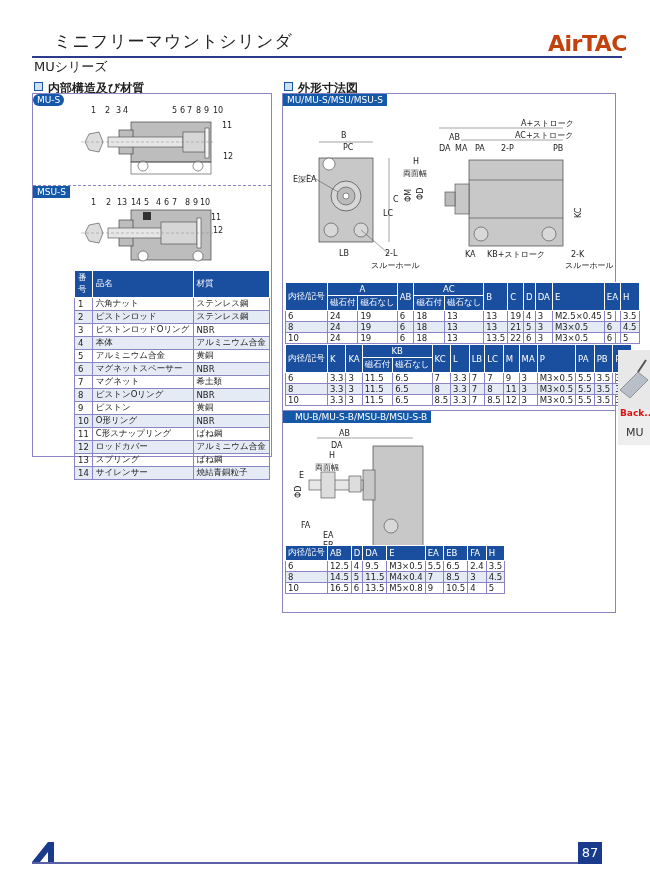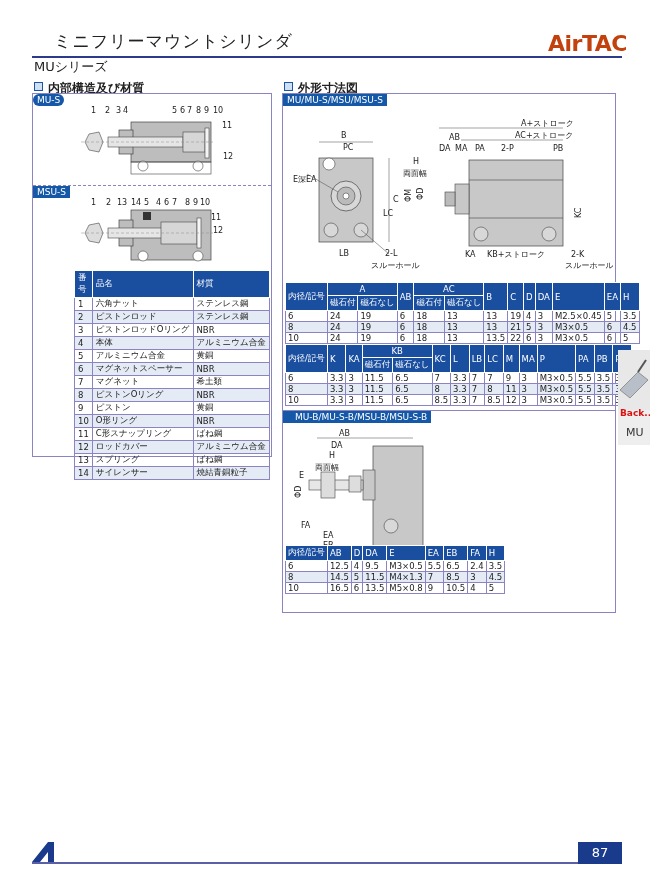--- a/index.html
+++ b/index.html
@@ -20,21 +20,21 @@
   table.dt tr.alt td{background:#e4ebf5;}
   table.mat{border-collapse:collapse;font-size:8.5px;color:#222;width:184px;}
   table.mat th{background:#1a4fa0;color:#fff;font-weight:normal;text-align:left;padding:1px 3px;border:1px solid #fff;}
   table.mat td{border:1px solid #8a85c2;padding:0 3px;height:10.5px;white-space:nowrap;}
   table.mat tr.alt td{background:#e4ebf5;}
   .drawing svg{display:block;}
   .lbl{font-size:8px;fill:#222;font-family:"DejaVu Sans",sans-serif;}
   .side-tab{left:618px;top:350px;width:32px;height:95px;background:#eee;}
   .back{font-size:9px;color:#d11;font-weight:bold;}
   .footrule{left:32px;top:862px;width:548px;height:2px;background:#5a5fa8;}
-  .pagenum{left:578px;top:842px;width:44px;height:22px;background:#1a3a8c;color:#fff;font-size:13px;text-align:center;line-height:22px;}
+  .pagenum{left:578px;top:842px;width:24px;height:22px;background:#1a3a8c;color:#fff;font-size:13px;text-align:center;line-height:22px;}
 </style>
 </head>
 <body>
 
 <div class="abs title">ミニフリーマウントシリンダ</div>
 <div class="abs logo">AirTAC</div>
 <div class="abs hrule"></div>
 <div class="abs series">MUシリーズ</div>
 
 <div class="abs sec" style="left:34px;top:80px;">
@@ -457,21 +457,21 @@
             <td>5.5</td>
             <td>6.5</td>
             <td>2.4</td>
             <td>3.5</td>
           </tr>
           <tr class="alt">
             <td>8</td>
             <td>14.5</td>
             <td>5</td>
             <td>11.5</td>
-            <td>M4×1.3</td>
+            <td>M4×0.4</td>
             <td>7</td>
             <td>8.5</td>
             <td>3</td>
             <td>4.5</td>
           </tr>
           <tr>
             <td>10</td>
             <td>16.5</td>
             <td>6</td>
             <td>13.5</td>

